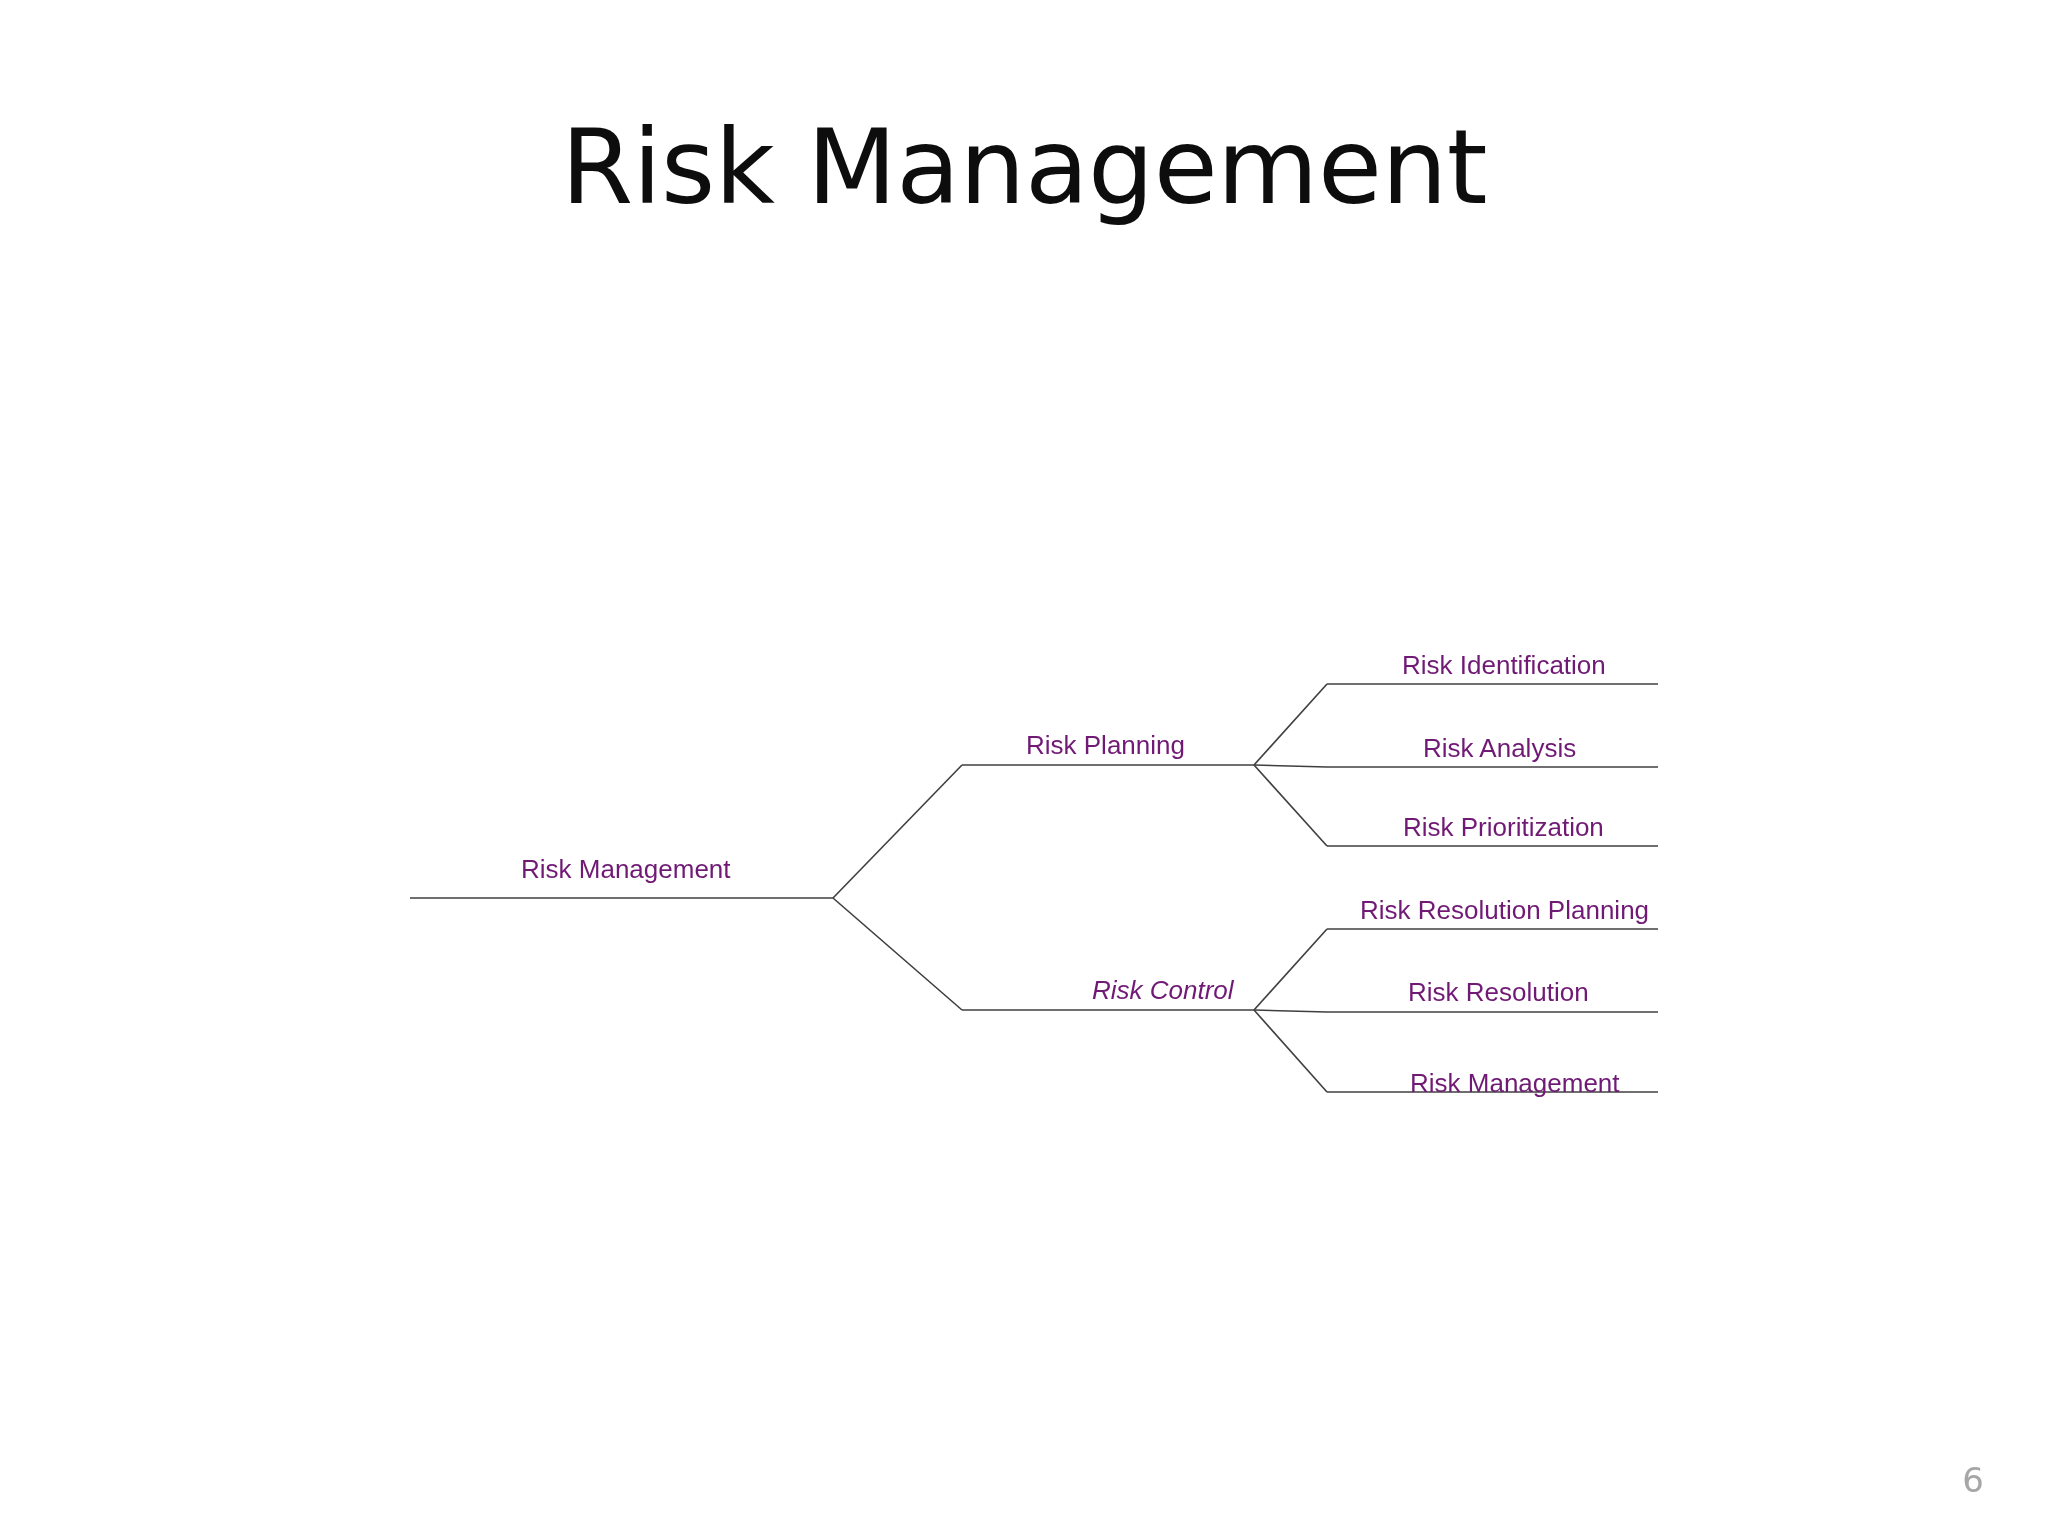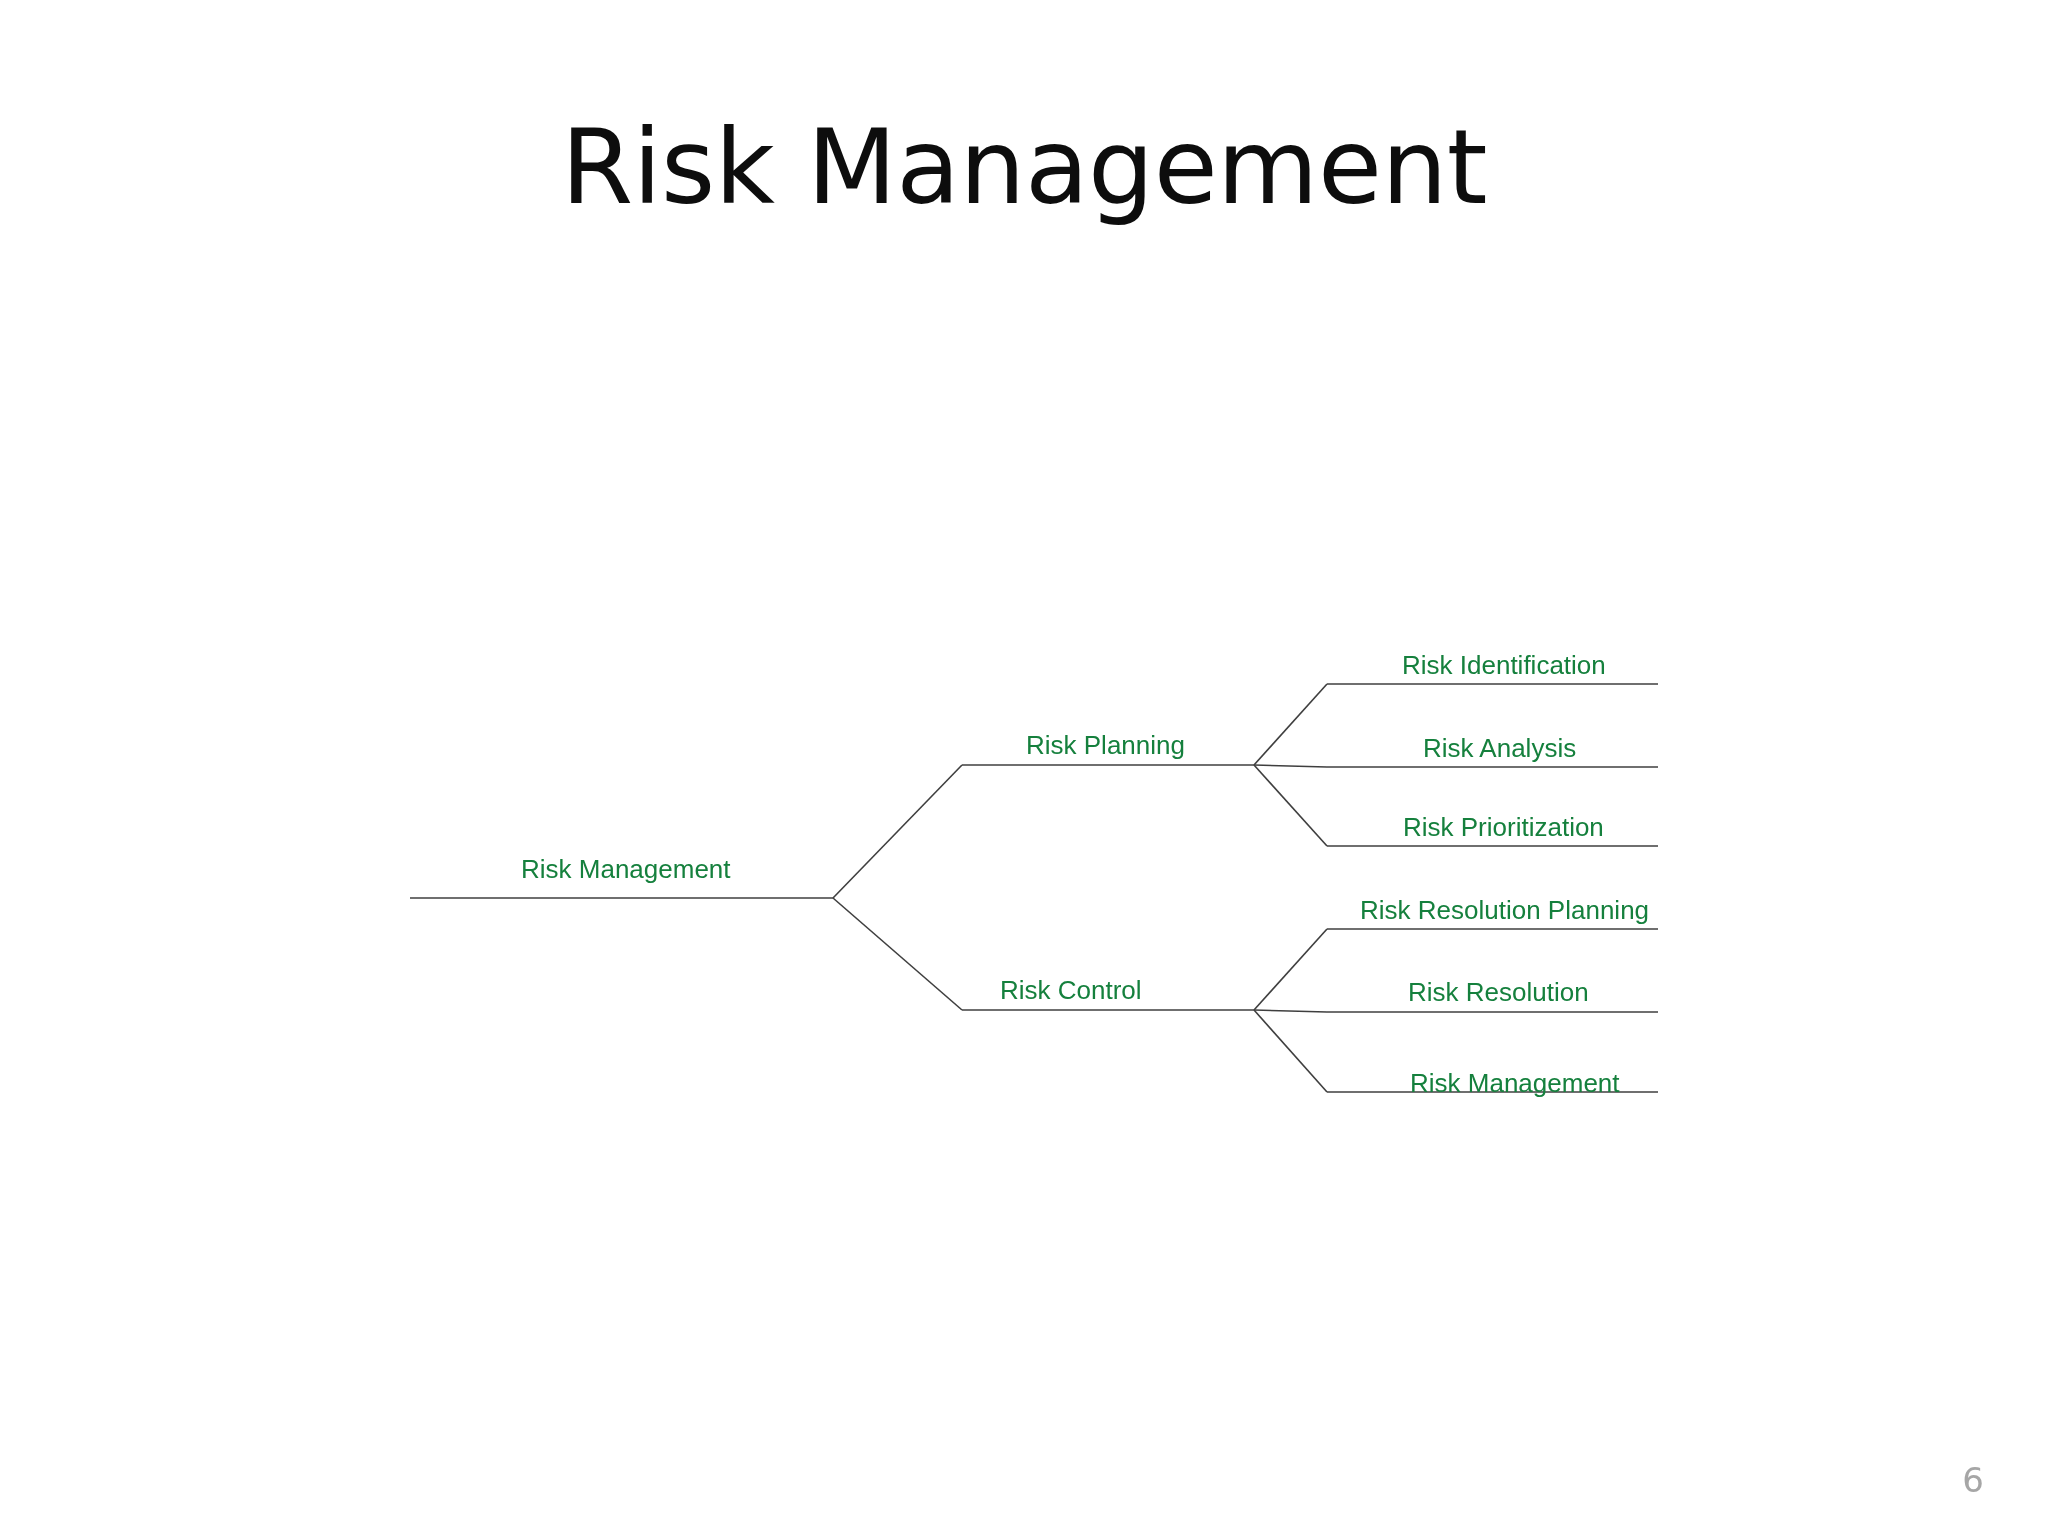--- a/index.html
+++ b/index.html
@@ -41,21 +41,21 @@
     height: 1536px;
   }
   .diagram svg {
     display: block;
   }
   .node-label {
     position: absolute;
     font-family: "Liberation Sans", sans-serif;
     font-size: 26px;
     line-height: 1.2;
-    color: #15803d;
+    color: #701a75;
     white-space: nowrap;
   }
   .page-number {
     position: absolute;
     right: 64px;
     bottom: 36px;
     font-family: "DejaVu Sans", sans-serif;
     font-size: 34px;
     color: #a6a6a6;
   }
@@ -95,21 +95,21 @@
         <line x1="1327" y1="1012" x2="1658" y2="1012"></line>
 
         <line x1="1254" y1="1010" x2="1327" y2="1092"></line>
         <line x1="1327" y1="1092" x2="1658" y2="1092"></line>
       </g>
     </svg>
 
     <div class="node-label" style="left:521px; top:854px;">Risk Management</div>
 
     <div class="node-label" style="left:1026px; top:730px;">Risk Planning</div>
-    <div class="node-label" style="left:1000px; top:975px;">Risk Control</div>
+    <div class="node-label" style="left:1092px; top:975px;font-style:italic;">Risk Control</div>
 
     <div class="node-label" style="left:1402px; top:650px;">Risk Identification</div>
     <div class="node-label" style="left:1423px; top:733px;">Risk Analysis</div>
     <div class="node-label" style="left:1403px; top:812px;">Risk Prioritization</div>
 
     <div class="node-label" style="left:1360px; top:895px;">Risk Resolution Planning</div>
     <div class="node-label" style="left:1408px; top:977px;">Risk Resolution</div>
     <div class="node-label" style="left:1410px; top:1068px;">Risk Management</div>
   </div>
 

